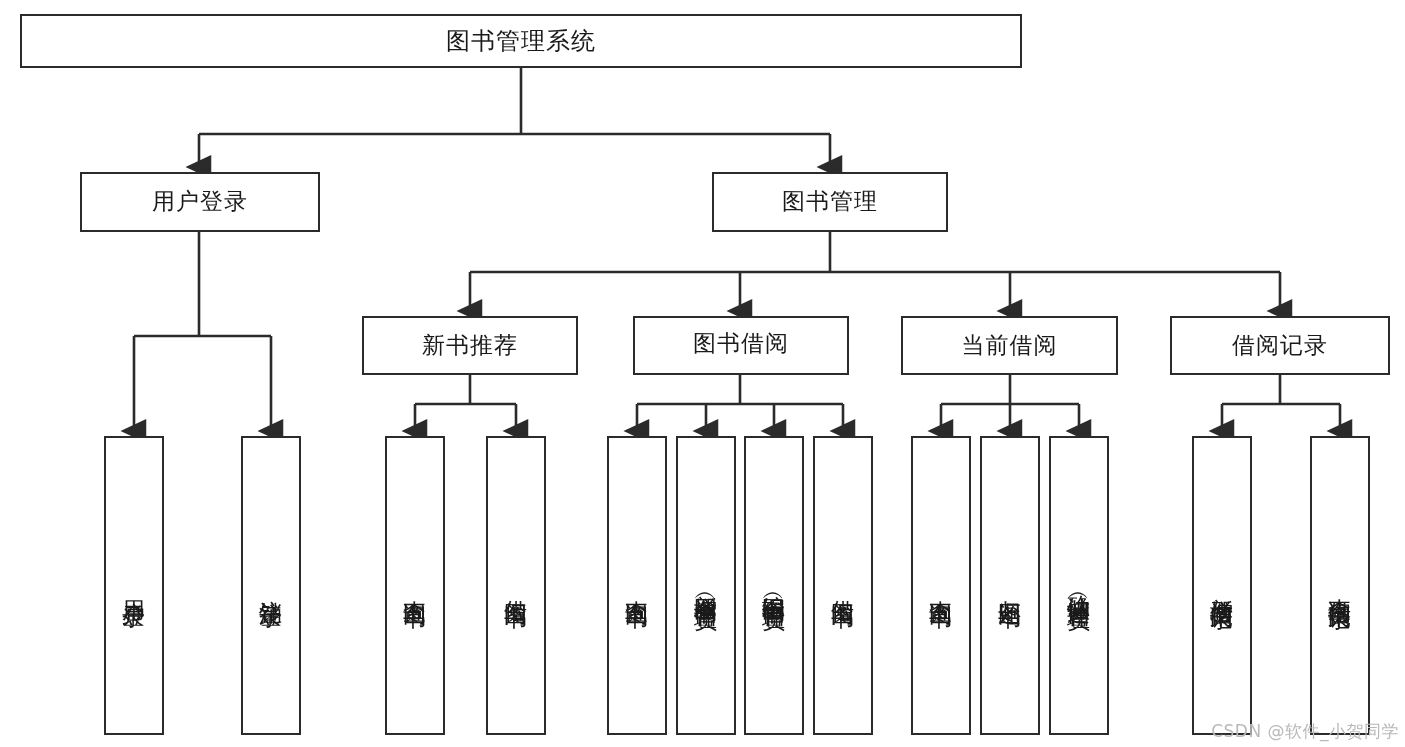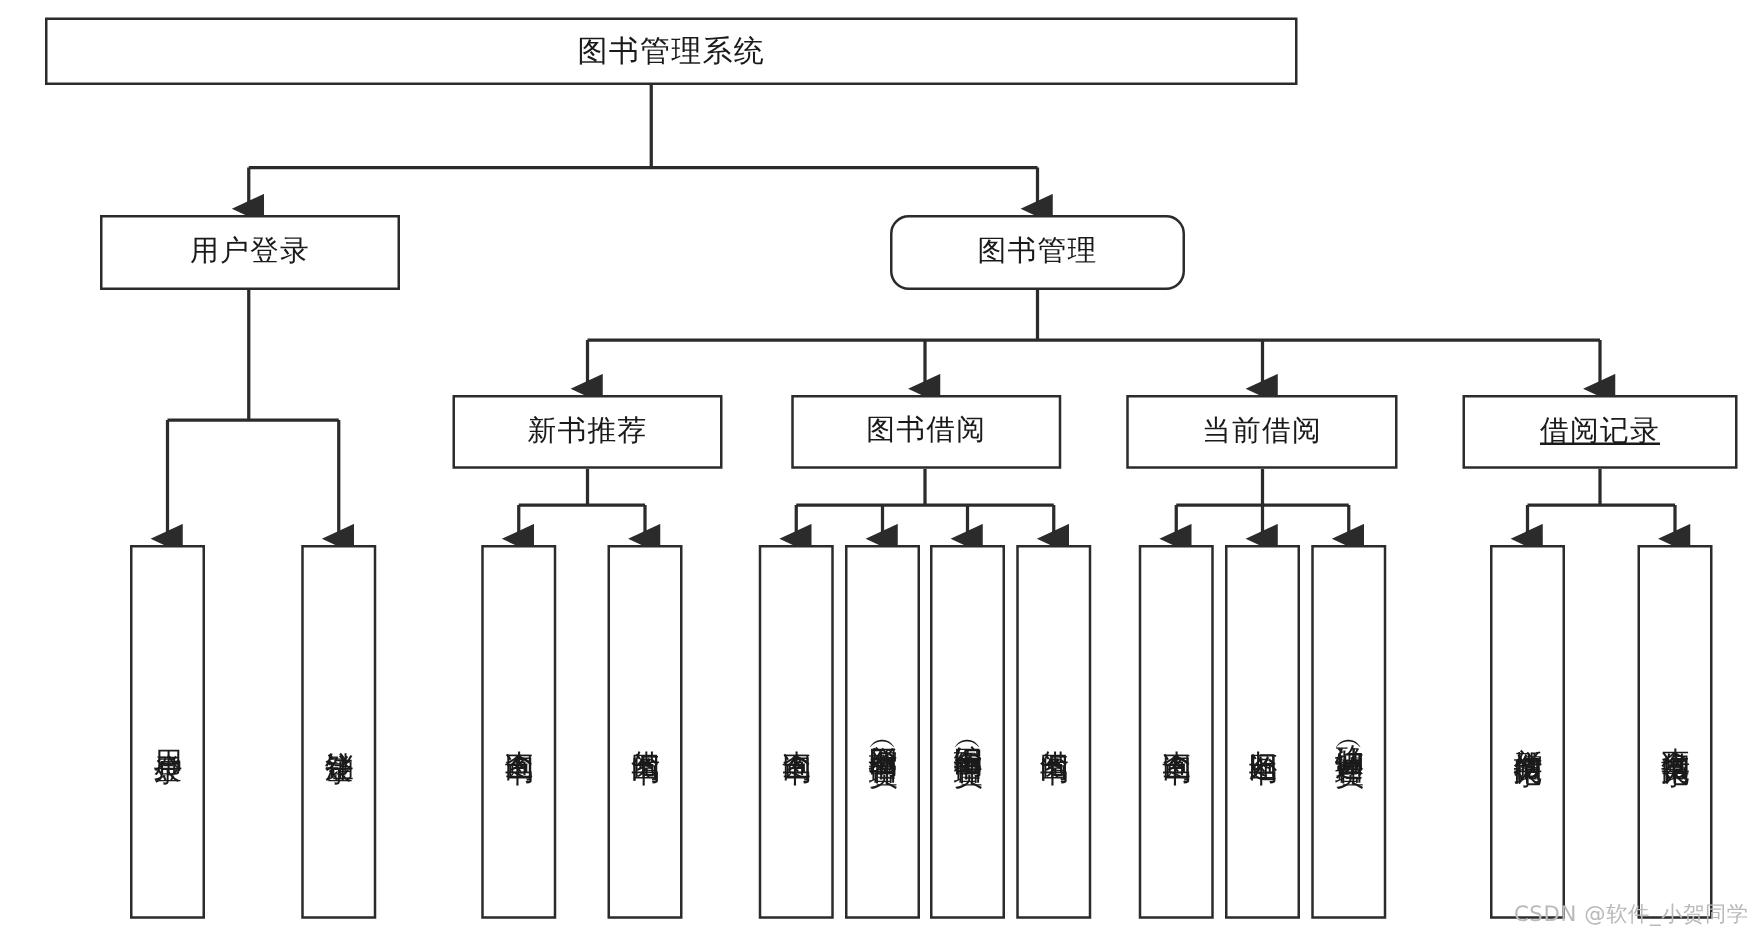--- a/index.html
+++ b/index.html
@@ -121,45 +121,45 @@
       <line x1="1010" y1="404" x2="1010" y2="430" marker-end="url(#arrow)"></line>
       <line x1="1079" y1="404" x2="1079" y2="430" marker-end="url(#arrow)"></line>
 
       <line x1="1280" y1="375" x2="1280" y2="404"></line>
       <line x1="1222" y1="404" x2="1340" y2="404"></line>
       <line x1="1222" y1="404" x2="1222" y2="430" marker-end="url(#arrow)"></line>
       <line x1="1340" y1="404" x2="1340" y2="430" marker-end="url(#arrow)"></line>
     </g>
   </svg>
 
-  <div class="node horiz" id="root-node" style="left:36px; top:14px; width:1002px; height:54px;">
+  <div class="node horiz" id="root-node" style="left:20px; top:14px; width:1002px; height:54px;">
     <span>图书管理系统</span>
   </div>
 
   <div class="node horiz" style="left:80px; top:172px; width:240px; height:60px;">
     <span>用户登录</span>
   </div>
 
-  <div class="node horiz" style="left:712px; top:172px; width:236px; height:60px;border-radius:15px;">
+  <div class="node horiz" style="left:712px; top:172px; width:236px; height:60px;">
     <span>图书管理</span>
   </div>
 
   <div class="node horiz" style="left:362px; top:316px; width:216px; height:59px;justify-content:center;">
     <span>新书推荐</span>
   </div>
 
   <div class="node horiz" style="left:633px; top:316px; width:216px; height:59px;font-family:Liberation Mono, monospace;">
     <span>图书借阅</span>
   </div>
 
   <div class="node horiz" style="left:901px; top:316px; width:217px; height:59px;align-items:center;">
     <span>当前借阅</span>
   </div>
 
-  <div class="node horiz" style="left:1170px; top:316px; width:220px; height:59px;text-decoration:underline;">
+  <div class="node horiz" style="left:1170px; top:316px; width:220px; height:59px;">
     <span>借阅记录</span>
   </div>
 
   <div class="node vert" style="left:104px; top:436px; width:60px; height:299px;">
     <span class="vlabel">用户登录</span>
   </div>
   <div class="node vert" style="left:241px; top:436px; width:60px; height:299px;">
     <span class="vlabel">注销登录</span>
   </div>
 

